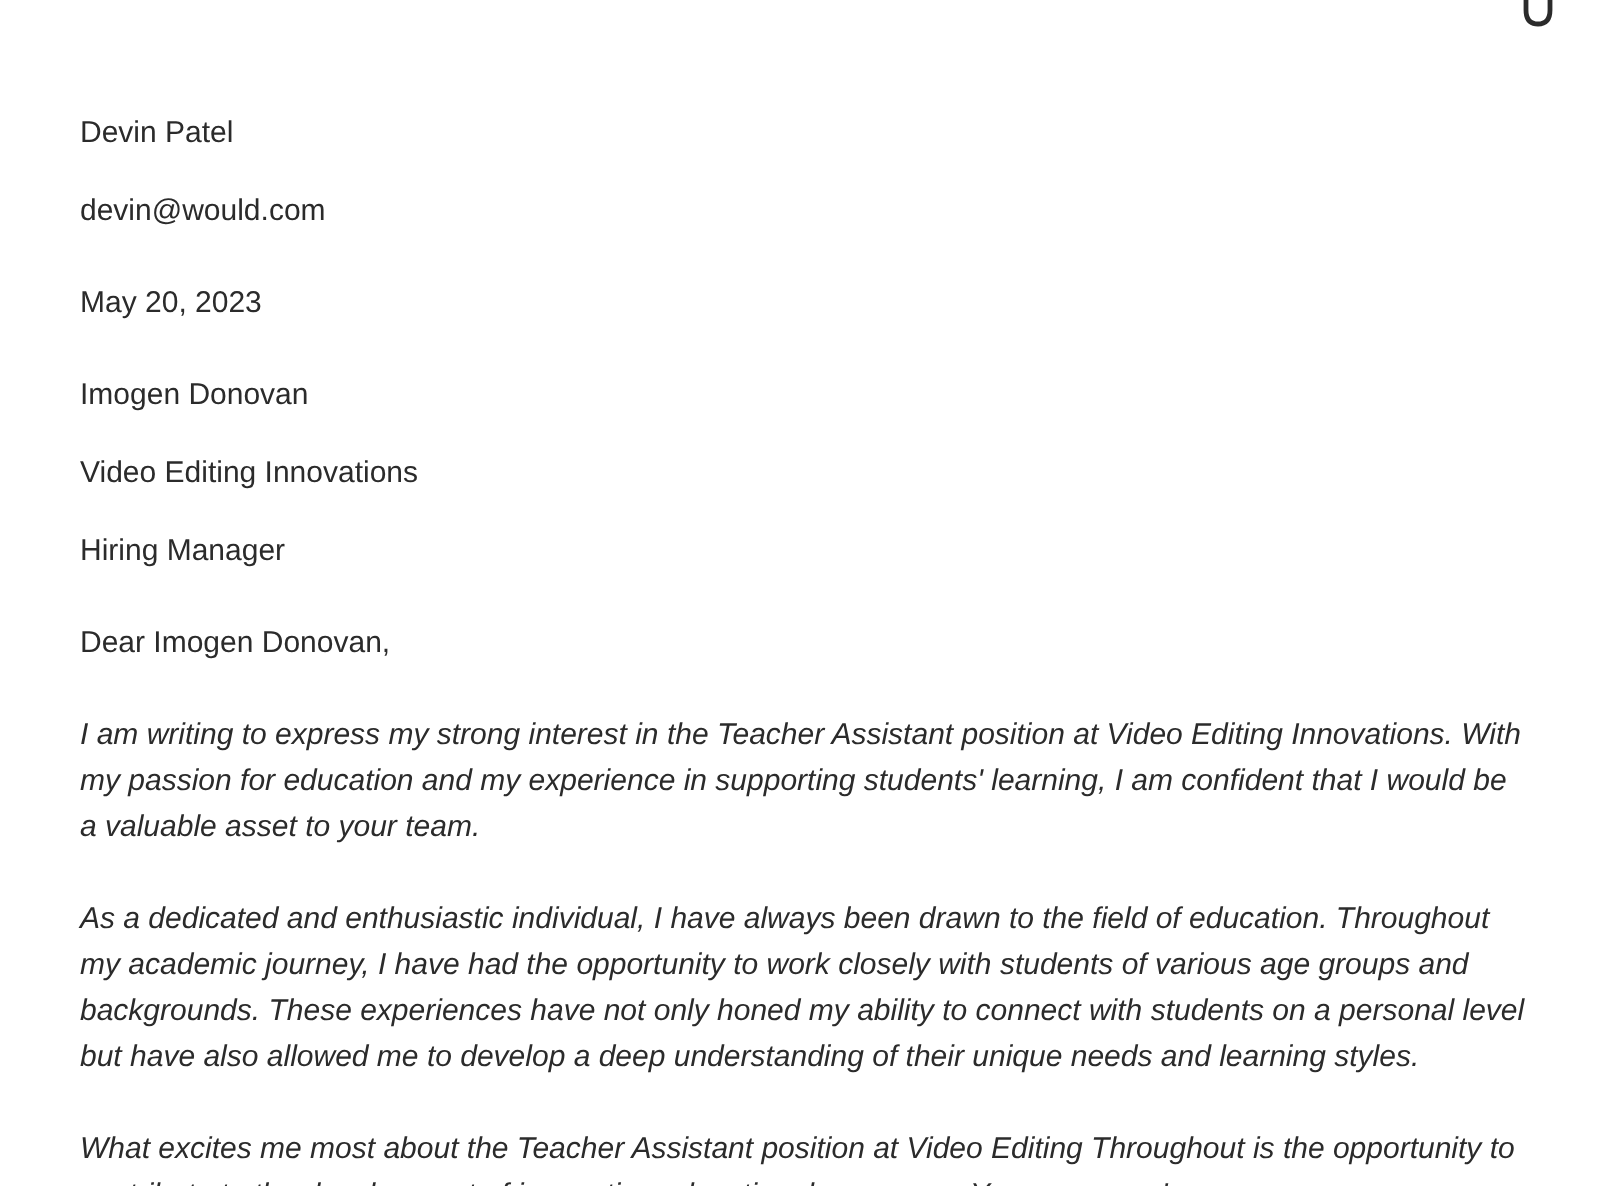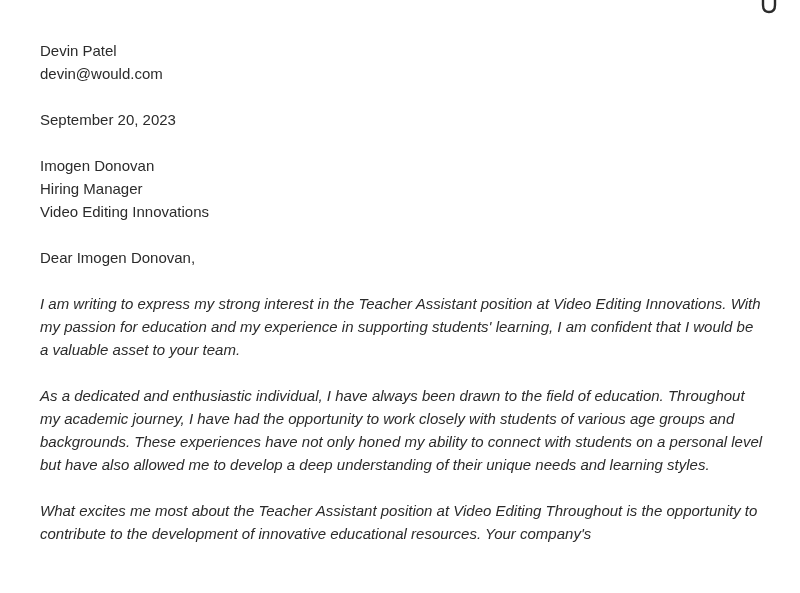--- a/index.html
+++ b/index.html
@@ -17,21 +17,21 @@
       font-size: 15px;
       line-height: 23px;
     }
     .page {
       position: absolute;
       left: 40px;
       top: 39px;
       width: 730px;
     }
     .block { margin: 0 0 23px 0; }
-    .line { display: block; white-space: nowrap; }
+    .line { display: block; white-space: nowrap; margin-top: 16px; }
     p.para {
       margin: 0 0 23px 0;
       width: 724px;
       font-style: italic;
     }
     .corner-icon {
       position: absolute;
       left: 760px;
       top: -10px;
       width: 18px;
@@ -46,27 +46,27 @@
 </svg>
 
 <div class="page">
 
   <div class="block">
     <span class="line">Devin Patel</span>
     <span class="line">devin@would.com</span>
   </div>
 
   <div class="block">
-    <span class="line">September 20, 2023</span>
+    <span class="line">May 20, 2023</span>
   </div>
 
   <div class="block">
     <span class="line">Imogen Donovan</span>
+    <span class="line">Video Editing Innovations</span>
     <span class="line">Hiring Manager</span>
-    <span class="line">Video Editing Innovations</span>
   </div>
 
   <div class="block">
     <span class="line">Dear Imogen Donovan,</span>
   </div>
 
   <p class="para">I am writing to express my strong interest in the Teacher Assistant position at Video Editing Innovations. With my passion for education and my experience in supporting students' learning, I am confident that I would be a valuable asset to your team.</p>
   <p class="para">As a dedicated and enthusiastic individual, I have always been drawn to the field of education. Throughout my academic journey, I have had the opportunity to work closely with students of various age groups and backgrounds. These experiences have not only honed my ability to connect with students on a personal level but have also allowed me to develop a deep understanding of their unique needs and learning styles.</p>
   <p class="para">What excites me most about the Teacher Assistant position at Video Editing Throughout is the opportunity to contribute to the development of innovative educational resources. Your company's</p>
 

